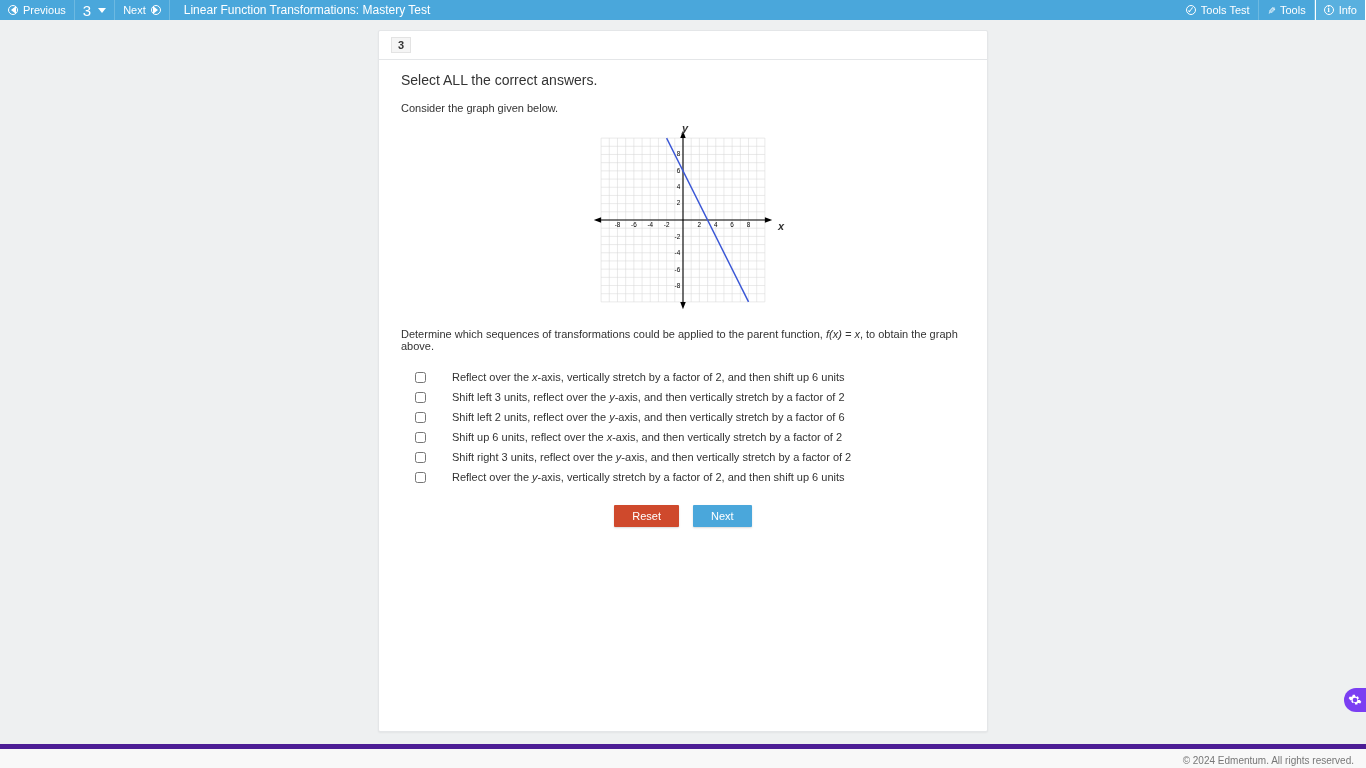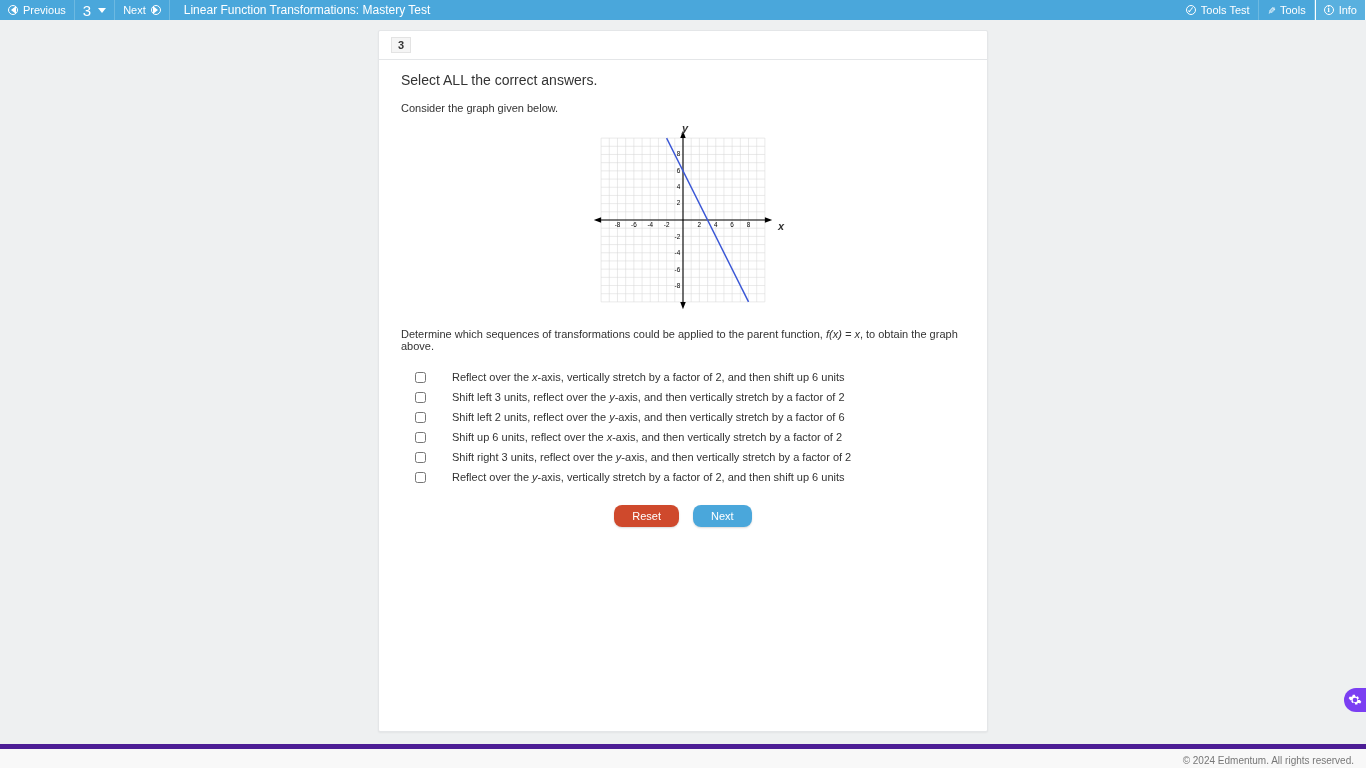--- a/index.html
+++ b/index.html
@@ -103,21 +103,21 @@
   .axis-y-label { position:absolute; top:-2px; left:90px; font-style:italic; font-weight:bold; font-size:11px; }
   .axis-x-label { position:absolute; top:96px; right:-10px; font-style:italic; font-weight:bold; font-size:11px; }
   
   .opts { margin-left: 14px; }
   .opt-row { display:flex; align-items:flex-end; gap:26px; margin-bottom:8px; font-size:11px; }
   .opt-row input[type=checkbox]{ margin-top:1px; width:11px; height:11px; }
   .opt-row .ital { font-style: italic; }
   
   .btn-row { display:flex; justify-content:center; gap:14px; margin-top:22px; }
   .btn {
-    border:none; border-radius:8px; padding:5px 18px;
+    border:none; border-radius:1px; padding:5px 18px;
     font-size:11px; color:#fff; cursor:pointer;
     box-shadow: 0 1px 2px rgba(0,0,0,0.15);
   }
   .btn-reset { background:#cf492c; }
   .btn-next  { background:#4aa7db; }
   
   .footer {
     position:absolute; bottom:0; left:0; right:0;
     height:24px; background:#f8f8f8; border-top:5px solid #4c1d95;
     font-size:10px; color:#777; padding:6px 12px;text-align:right;

